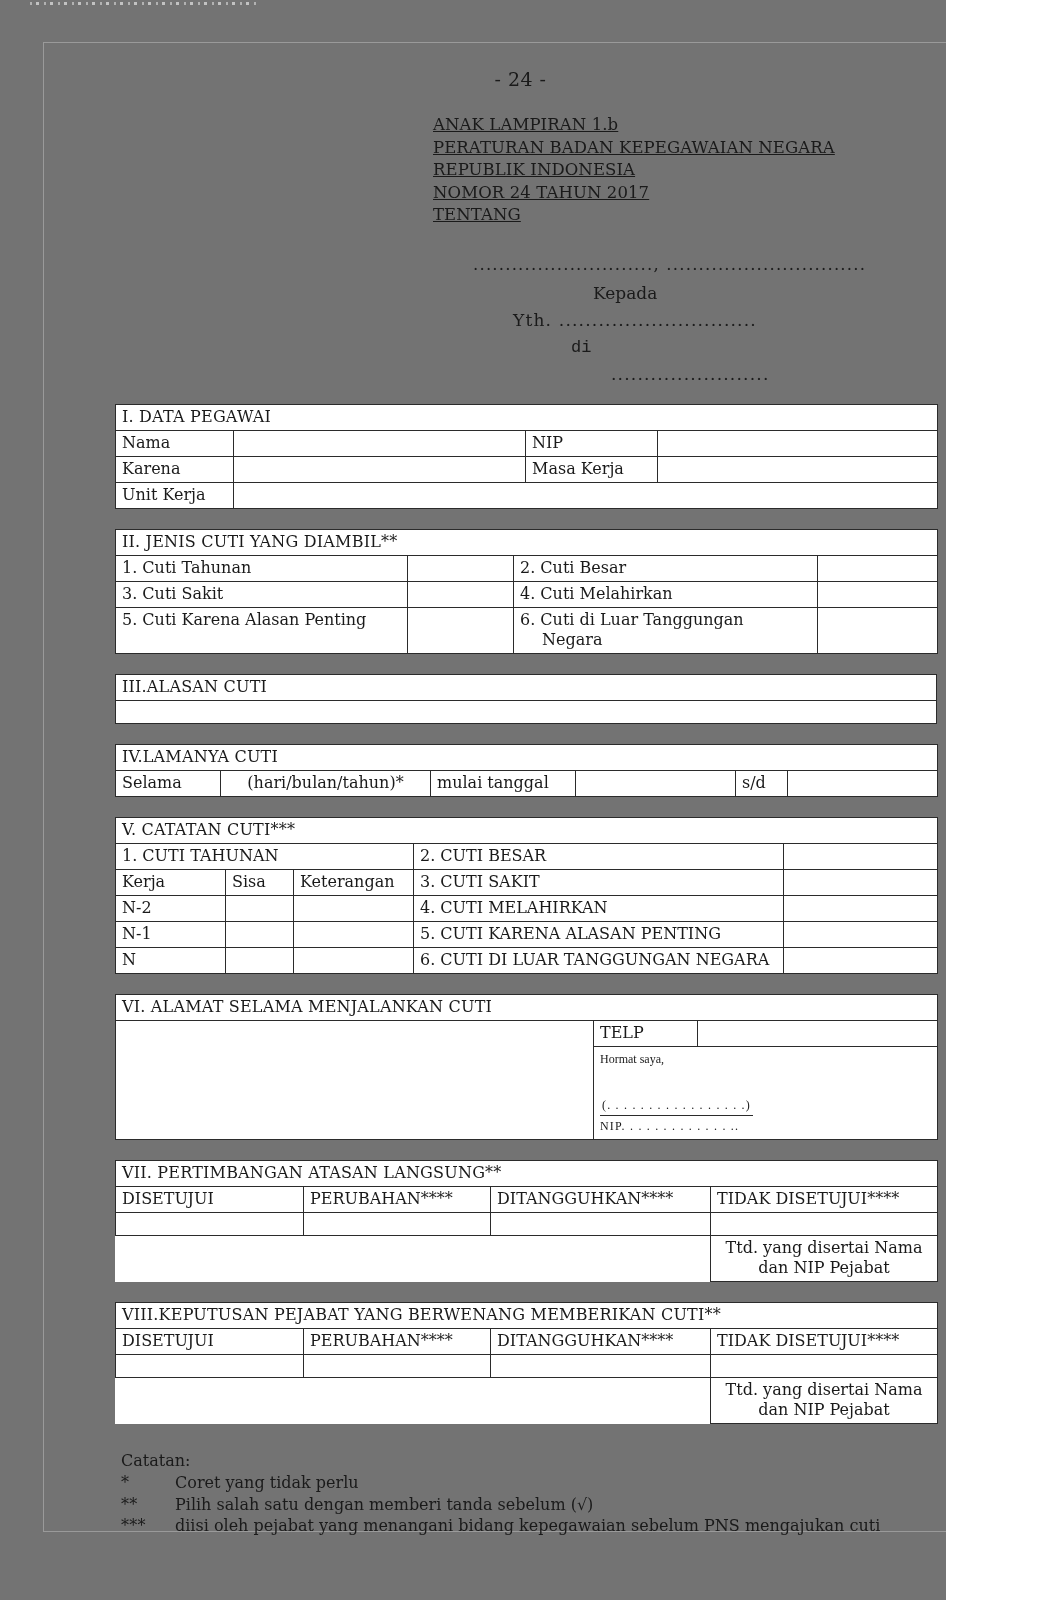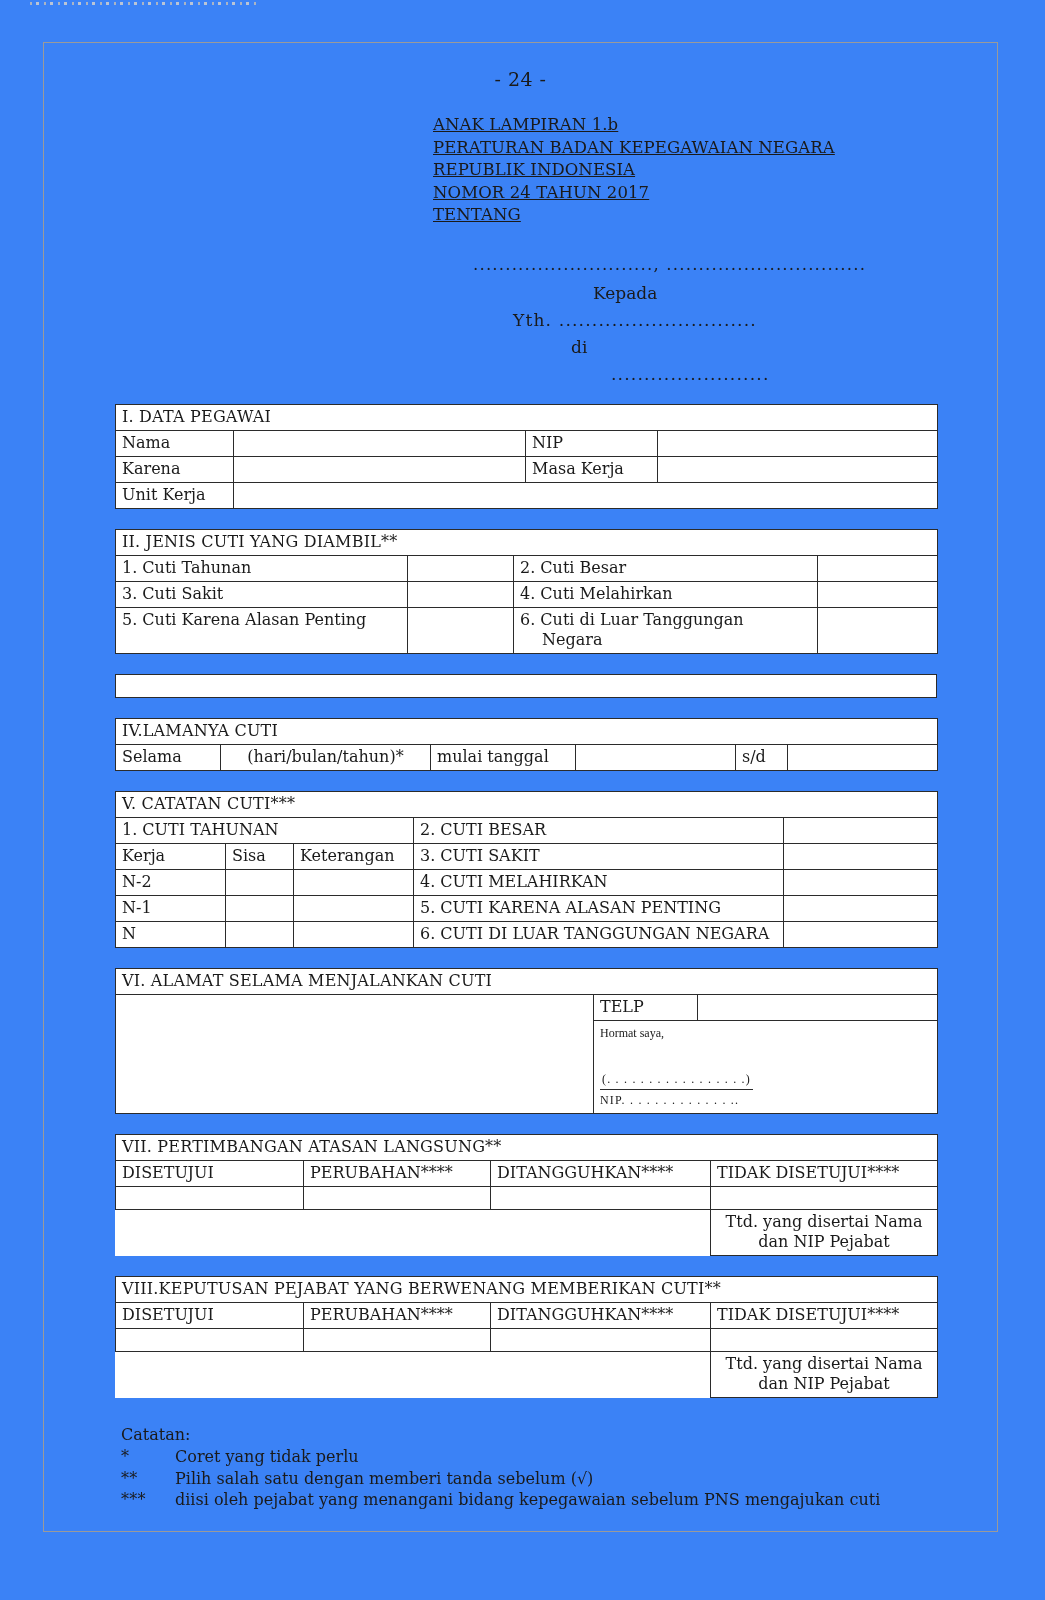--- a/index.html
+++ b/index.html
@@ -7,23 +7,23 @@
     margin: 0;
     padding: 0;
     background: #ffffff;
   }
   body {
     font-family: "DejaVu Serif", "Liberation Serif", serif;
     color: #1a1a1a;
   }
   .page {
     position: relative;
-    width: 1045px;
+    width: 946px;
     height: 1600px;
-    background: #3b82f6;
+    background: #737373;
     overflow: hidden;
   }
   .scan-noise {
     position: absolute;
     top: 2px; left: 30px;
     width: 230px; height: 3px;
     background: repeating-linear-gradient(90deg,
       #bdbdbd 0px, #bdbdbd 2px, transparent 2px, transparent 6px,
       #d0d0d0 6px, #d0d0d0 9px, transparent 9px, transparent 14px);
     opacity: .85;
@@ -68,21 +68,21 @@
     letter-spacing: .3px;
   }
   .addressee {
     margin-top: 6px;
     margin-left: 430px;
     font-size: 17px;
     line-height: 27px;
   }
   .addressee .kepada { margin-left: 120px; }
   .addressee .yth { margin-left: 40px; }
-  .addressee .di { margin-left: 98px; }
+  .addressee .di { margin-left: 98px; font-family: Liberation Mono, monospace; }
   .addressee .dots-line { margin-left: 138px; }
 
   .form-title {
     margin-top: 26px;
     margin-left: 172px;
     font-size: 17px;
     letter-spacing: .2px;
   }
 
   
@@ -257,20 +257,23 @@
         </td>
         <td class="tall-48"></td>
       </tr>
     </tbody>
       </table>
 
     <div class="gap-lg"></div>
 
     <table class="sect">
       <tbody>
+          <tr>
+        <td class="hdr">III.ALASAN CUTI</td>
+      </tr>
       <tr>
         <td class="tall-40"></td>
       </tr>
     </tbody>
       </table>
 
     <div class="gap-lg"></div>
 
     <table class="sect">
       <colgroup>

